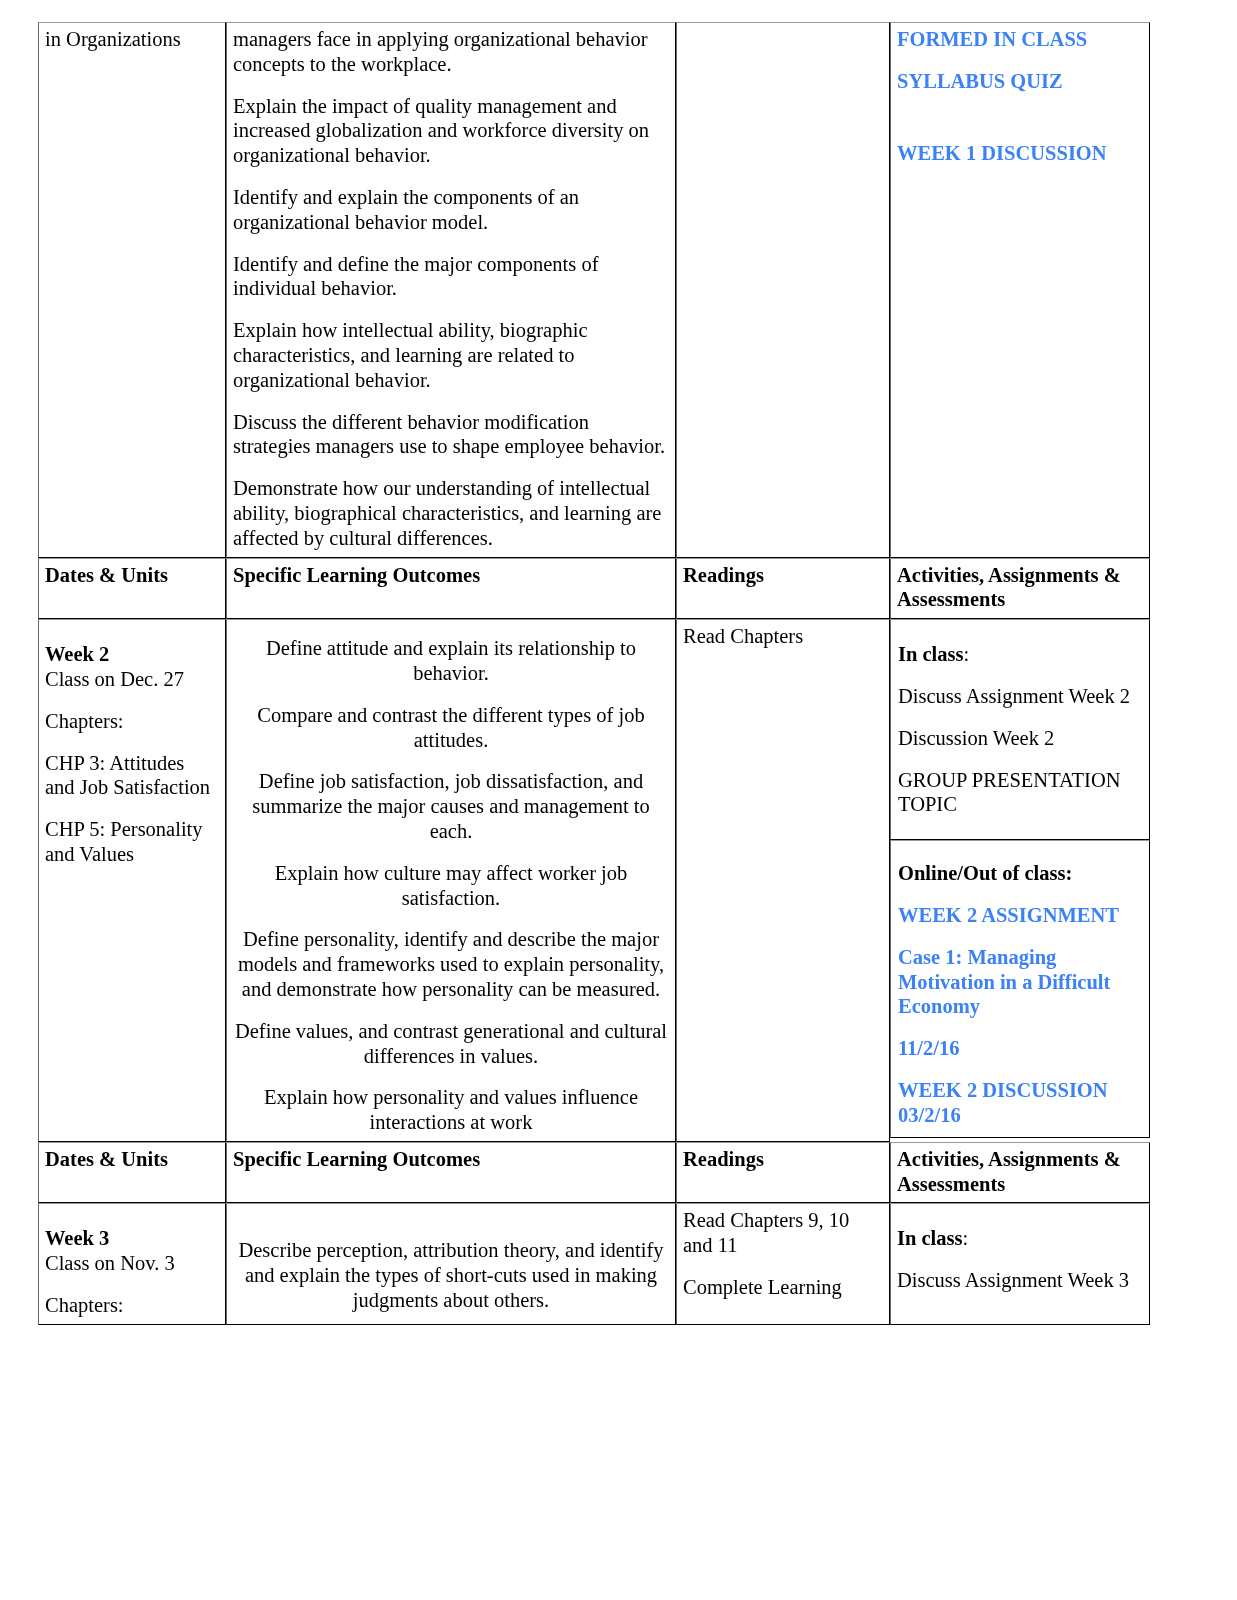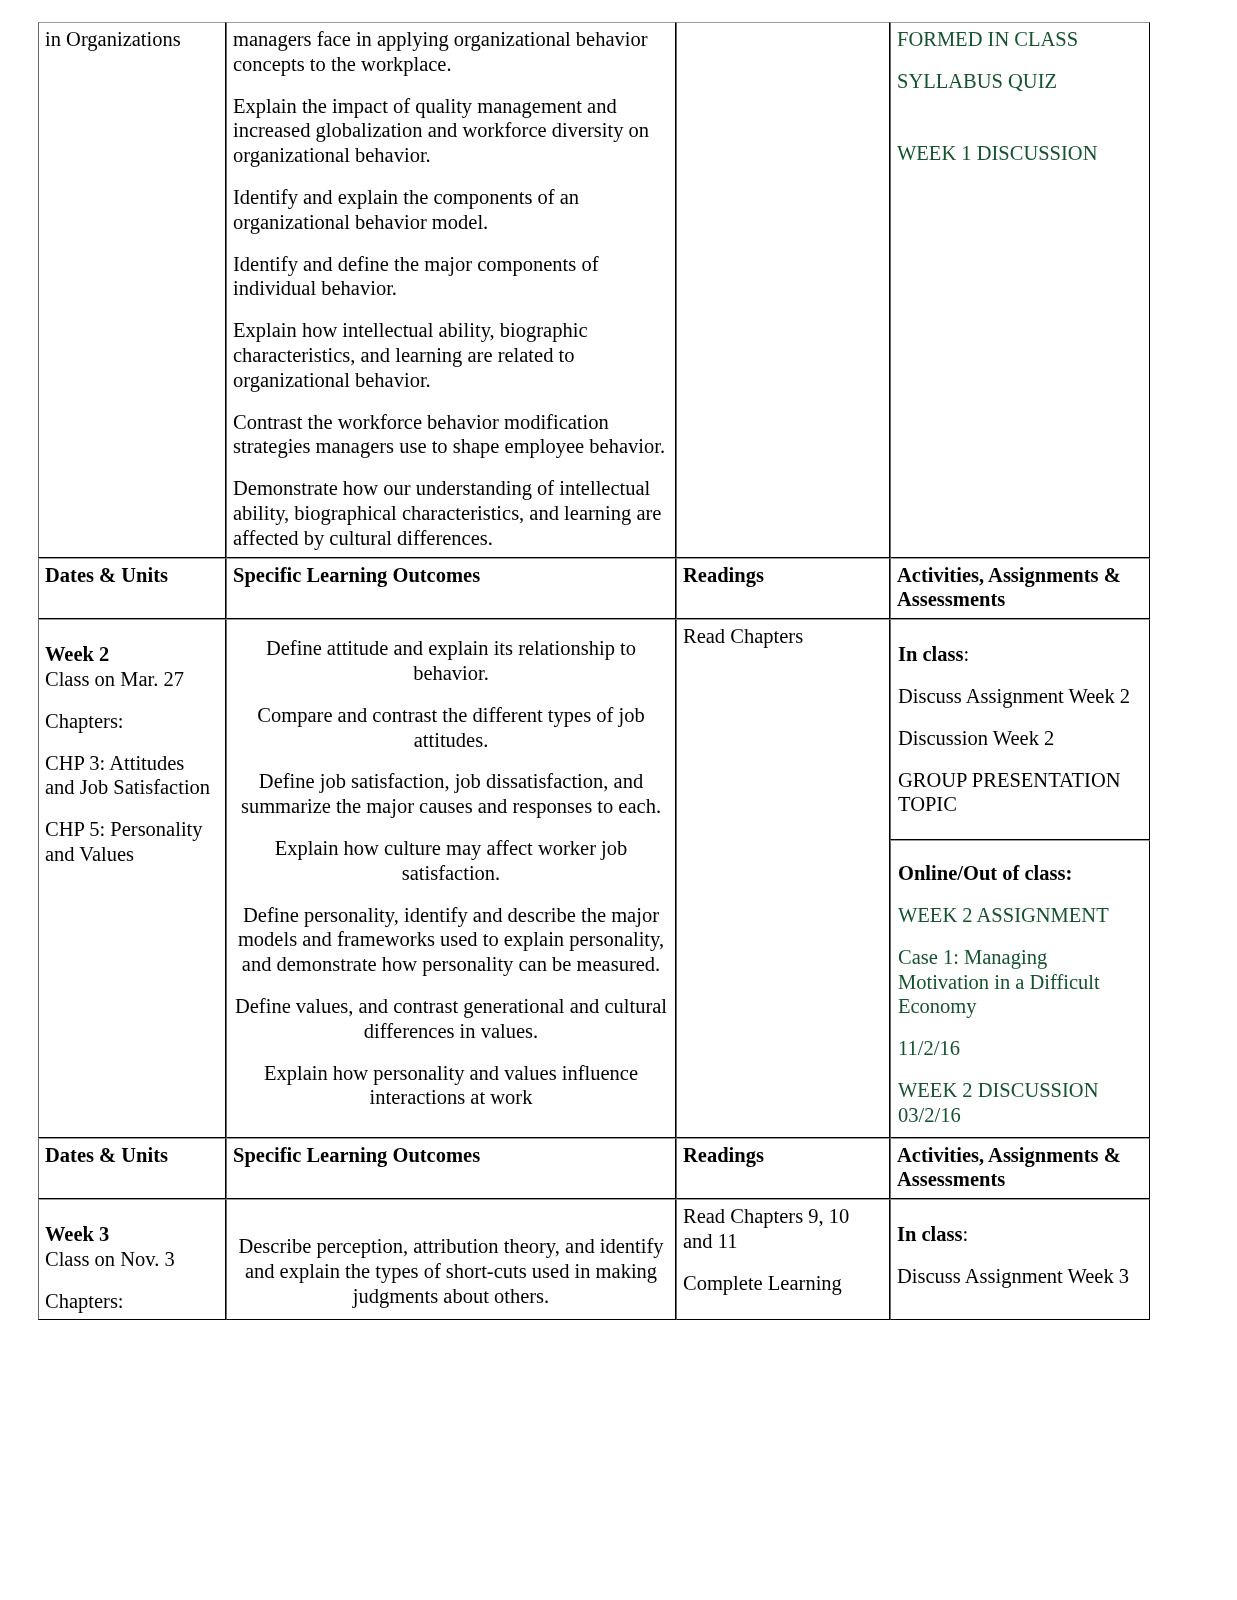--- a/index.html
+++ b/index.html
@@ -48,22 +48,22 @@
     font-weight: bold;
     padding-top: 3px;
     padding-bottom: 7px;
   }
   p {
     margin: 0 0 17px 0;
   }
   p:last-child { margin-bottom: 0; }
   p.tight { margin-bottom: 0; }
   .red {
-    color: #14532d;
-    font-weight: normal;
+    color: #3b82f6;
+    font-weight: bold;
   }
   .b { font-weight: bold; }
   .nb { font-weight: normal; }
 
   
   table.inner {
     width: 100%;
     border-collapse: separate;
     border-spacing: 0;
     table-layout: fixed;
@@ -100,21 +100,21 @@
       <tr>
         <td>
           <p class="tight">in Organizations</p>
         </td>
         <td>
           <p>managers face in applying organizational behavior concepts to the workplace.</p>
           <p>Explain the impact of quality management and increased globalization and workforce diversity on organizational behavior.</p>
           <p>Identify and explain the components of an organizational behavior model.</p>
           <p>Identify and define the major components of individual behavior.</p>
           <p>Explain how intellectual ability, biographic characteristics, and learning are related to organizational behavior.</p>
-          <p>Contrast the workforce behavior modification strategies managers use to shape employee behavior.</p>
+          <p>Discuss the different behavior modification strategies managers use to shape employee behavior.</p>
           <p>Demonstrate how our understanding of intellectual ability, biographical characteristics, and learning are affected by cultural differences.</p>
         </td>
         <td>
           <p class="tight"></p>
         </td>
         <td>
           <p class="red">FORMED IN CLASS</p>
           <p class="red">SYLLABUS QUIZ</p>
           <div class="spacer-lg"></div>
           <p class="red tight">WEEK 1 DISCUSSION</p>
@@ -124,29 +124,29 @@
       <tr class="hdr-row">
         <td>Dates &amp; Units</td>
         <td>Specific Learning Outcomes</td>
         <td>Readings</td>
         <td>Activities, Assignments &amp; Assessments</td>
       </tr>
 
       <tr>
         <td style="padding-top:22px;margin-left:40px;">
           <p class="tight b">Week 2</p>
-          <p>Class on Mar. 27</p>
+          <p>Class on Dec. 27</p>
           <p>Chapters:</p>
           <p>CHP 3: Attitudes and Job Satisfaction</p>
           <p>CHP 5: Personality and Values</p>
         </td>
         <td style="padding-top:16px;text-align:center;">
           <p>Define attitude and explain its relationship to behavior.</p>
           <p>Compare and contrast the different types of job attitudes.</p>
-          <p>Define job satisfaction, job dissatisfaction, and summarize the major causes and responses to each.</p>
+          <p>Define job satisfaction, job dissatisfaction, and summarize the major causes and management to each.</p>
           <p>Explain how culture may affect worker job satisfaction.</p>
           <p>Define personality, identify and describe the major models and frameworks used to explain personality, and demonstrate how personality can be measured.</p>
           <p>Define values, and contrast generational and cultural differences in values.</p>
           <p>Explain how personality and values influence interactions at work</p>
         </td>
         <td>
           <p class="tight">Read Chapters</p>
         </td>
         <td class="nopad">
           <table class="inner">

